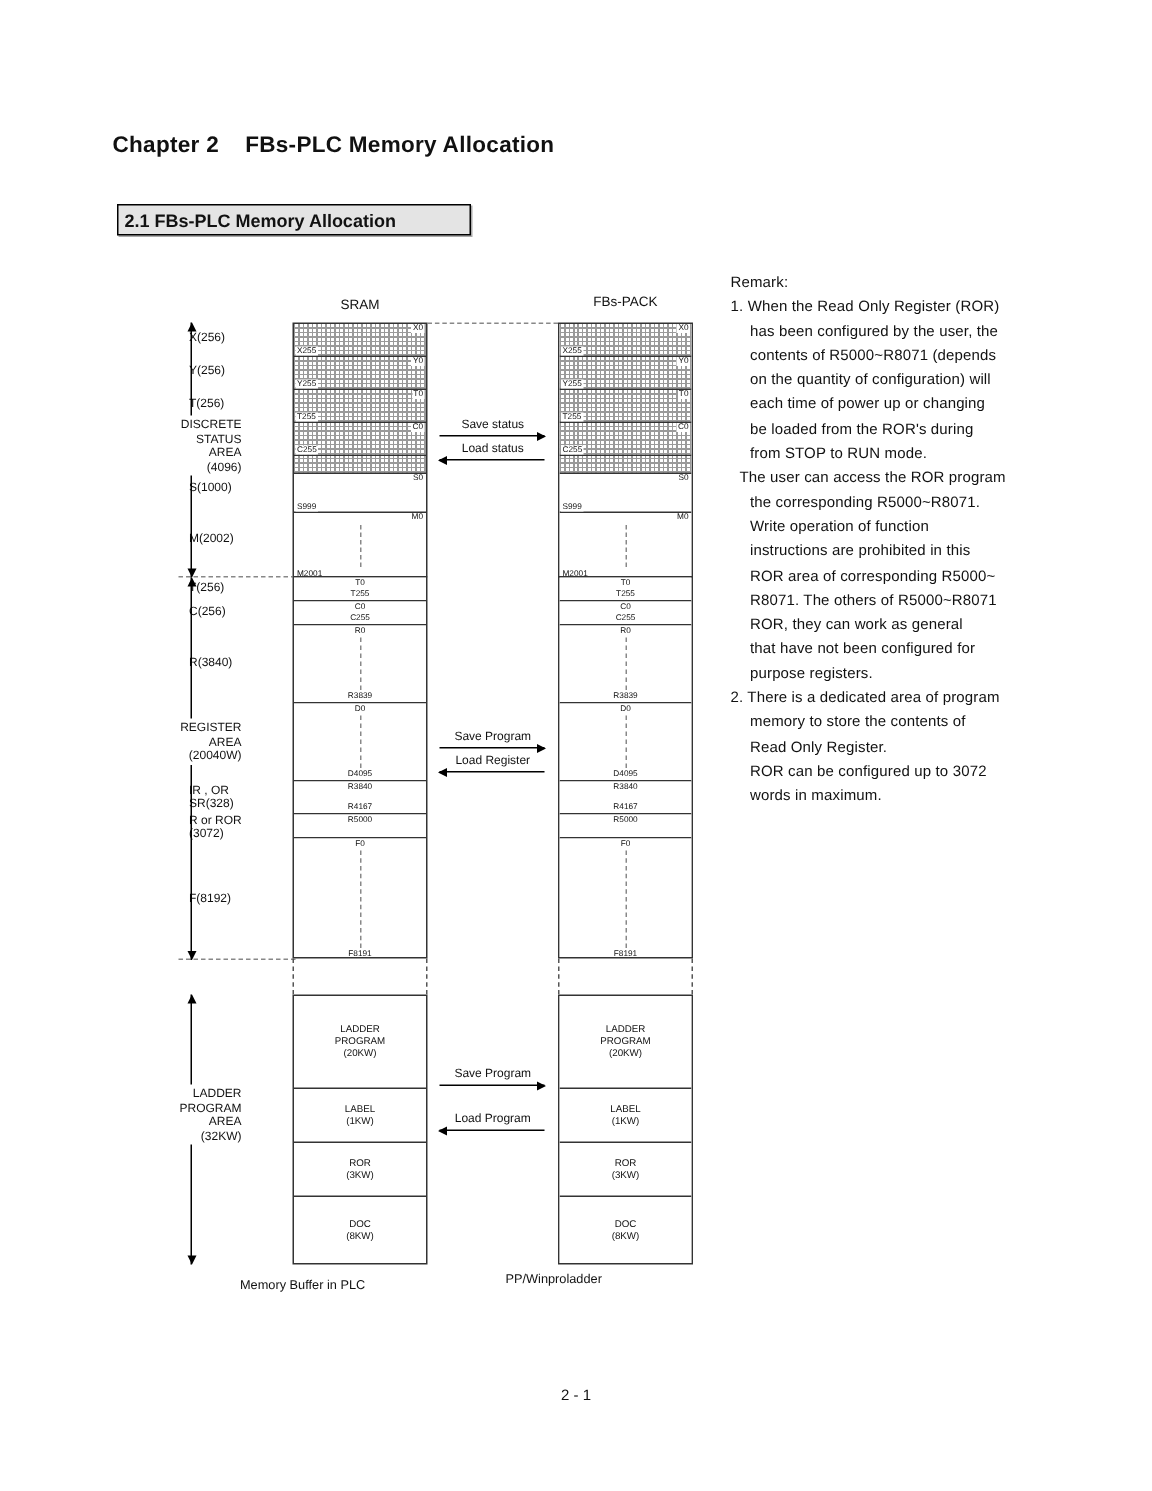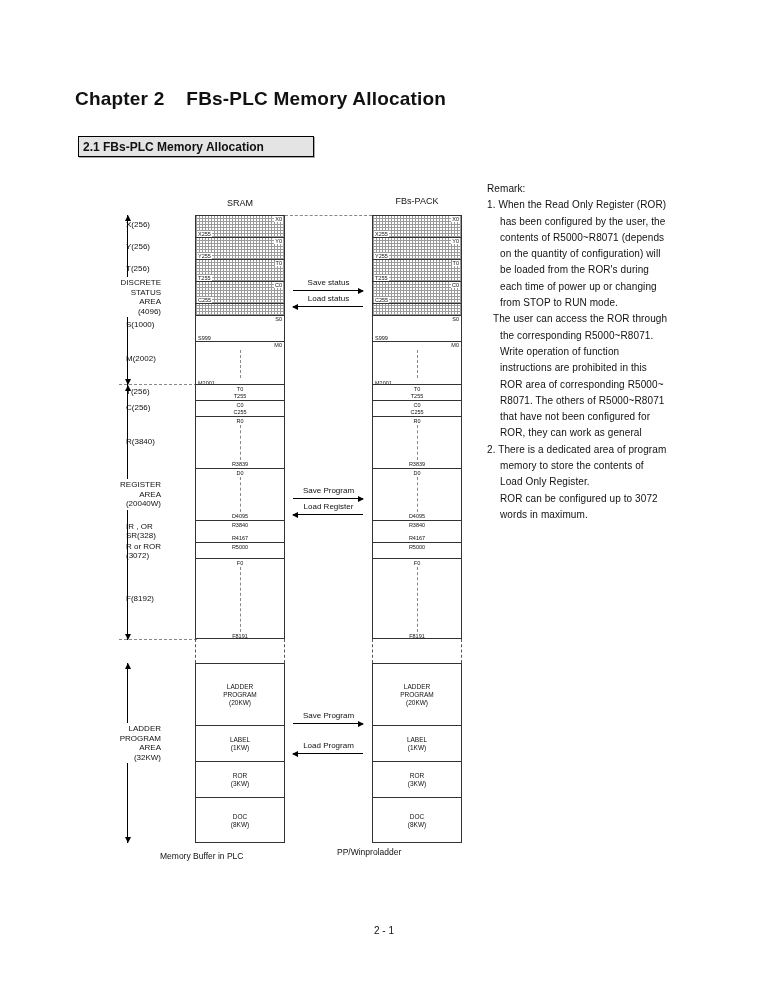--- a/index.html
+++ b/index.html
@@ -1,20 +1,20 @@
 <!DOCTYPE html>
 <html><head>
 <meta charset="utf-8">
 <style>
   html,body{margin:0;padding:0}
   body{width:768px;height:994px;position:relative;background:#ffffff;color:#111;
        font-family:"Liberation Sans",sans-serif;overflow:hidden}
   *{box-sizing:border-box}
 
-  #chapter-title{position:absolute;left:75px;top:88px;font-size:19px;font-weight:bold;
+  #chapter-title{position:absolute;left:75px;top:88px;font-size:15px;font-weight:bold;
                  white-space:pre;letter-spacing:.2px}
   #section-box{position:absolute;left:78px;top:136px;width:236px;height:21px;border:1px solid #000;
                background:#e4e4e4;display:flex;align-items:center;padding-left:4px;box-shadow:1px 1px 0 #aaa}
   #section-box span{font-size:12px;font-weight:bold}
 
   .coltitle{position:absolute;width:90px;text-align:center;font-size:9px}
   .caption{position:absolute;width:160px;font-size:8.5px}
 
   .memcol{position:absolute;top:215px;width:90px;height:628px}
   .seg{position:absolute;left:0;width:90px;border:1px solid #333;background:#fff;overflow:hidden}
@@ -295,31 +295,32 @@
 
 <div class="caption" style="left:160px;top:851px">Memory Buffer in PLC</div>
 <div class="caption" style="left:337px;top:847px">PP/Winproladder</div>
 
 <div id="remark">
   <div class="ln0">Remark:</div>
   <div class="ln0">1. When the Read Only Register (ROR)</div>
   <div class="ln2">has been configured by the user, the</div>
   <div class="ln2">contents of R5000~R8071 (depends</div>
   <div class="ln2">on the quantity of configuration) will</div>
+  <div class="ln2">each time of power up or changing</div>
   <div class="ln2">be loaded from the ROR's during</div>
-  <div class="ln2">each time of power up or changing</div>
   <div class="ln2">from STOP to RUN mode.</div>
-  <div class="ln1">The user can access the ROR through</div>
+  <div class="ln1">The user can access the ROR program</div>
   <div class="ln2">the corresponding R5000~R8071.</div>
   <div class="ln2">Write operation of function</div>
   <div class="ln2">instructions are prohibited in this</div>
   <div class="ln2">ROR area of corresponding R5000~</div>
   <div class="ln2">R8071. The others of R5000~R8071</div>
+  <div class="ln2">ROR, they can work as general</div>
   <div class="ln2">that have not been configured for</div>
-  <div class="ln2">ROR, they can work as general</div>
+  <div class="ln2">purpose registers.</div>
   <div class="ln0">2. There is a dedicated area of program</div>
   <div class="ln2">memory to store the contents of</div>
-  <div class="ln2">Load Only Register.</div>
+  <div class="ln2">Read Only Register.</div>
   <div class="ln2">ROR can be configured up to 3072</div>
   <div class="ln2">words in maximum.</div>
 </div>
 
 <div id="page-number">2 - 1</div>
 
 </body></html>

